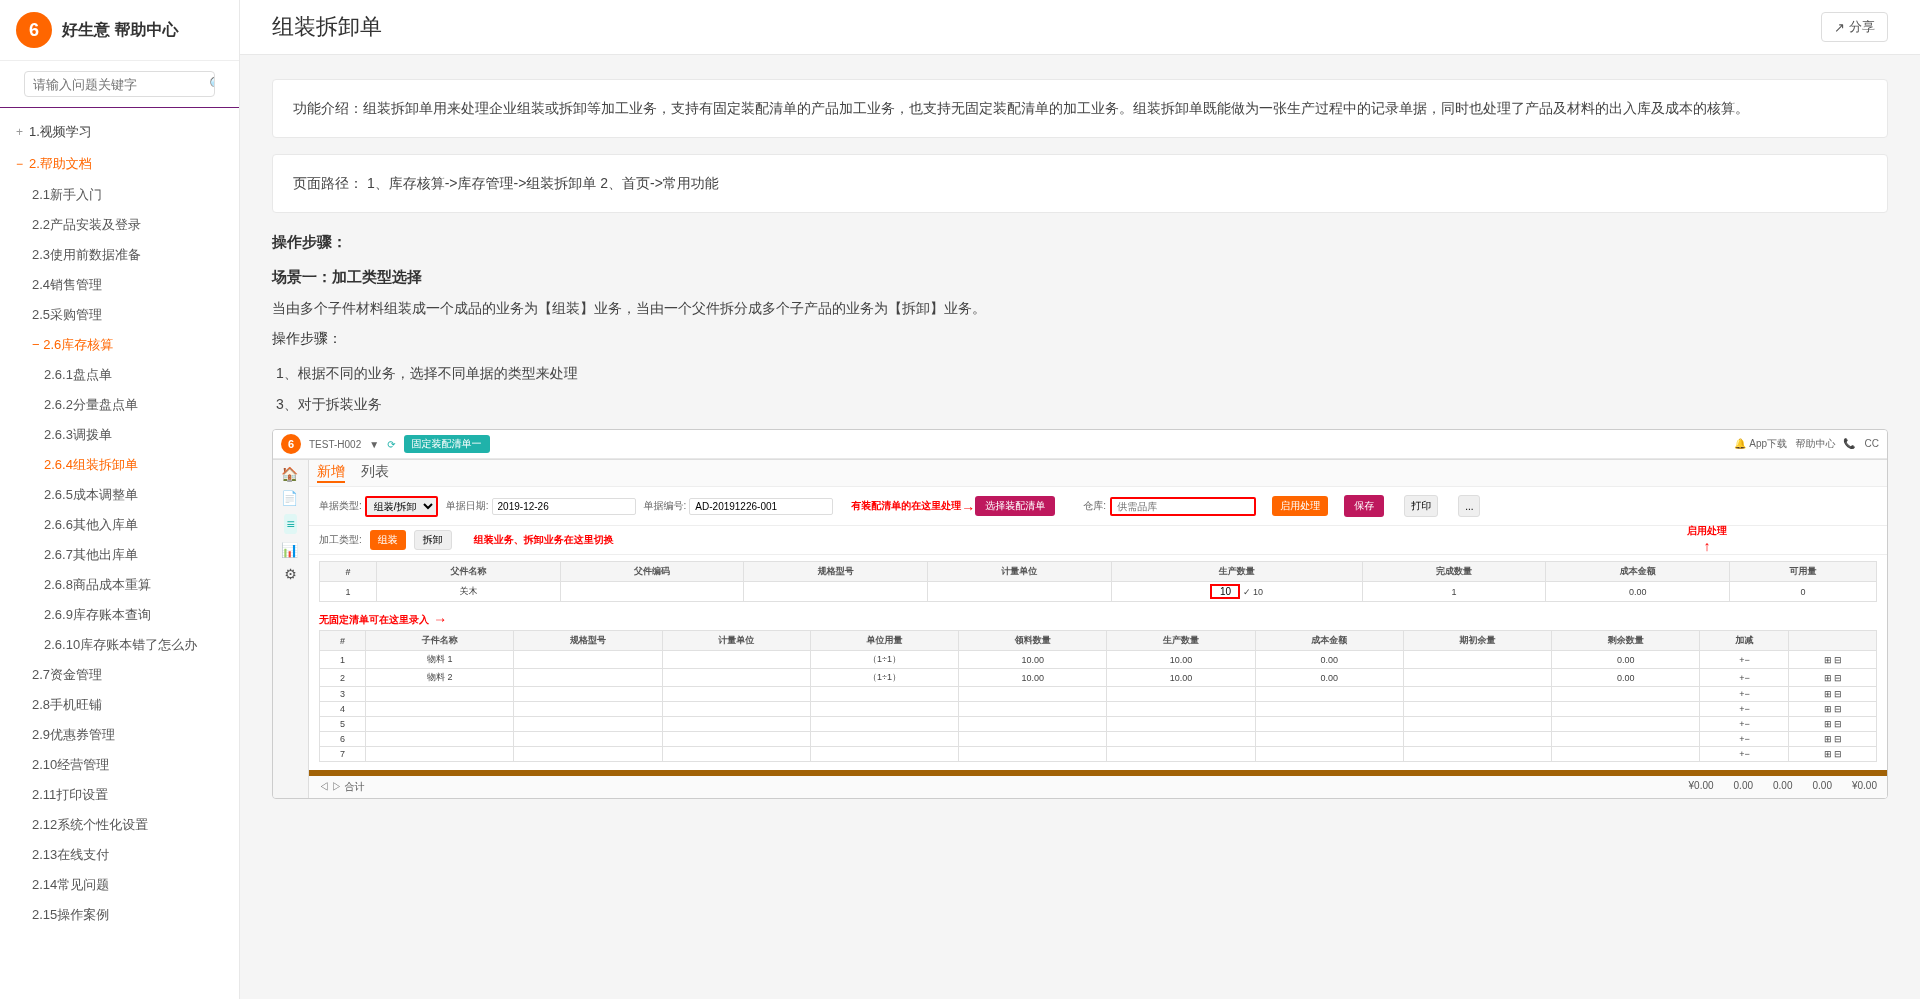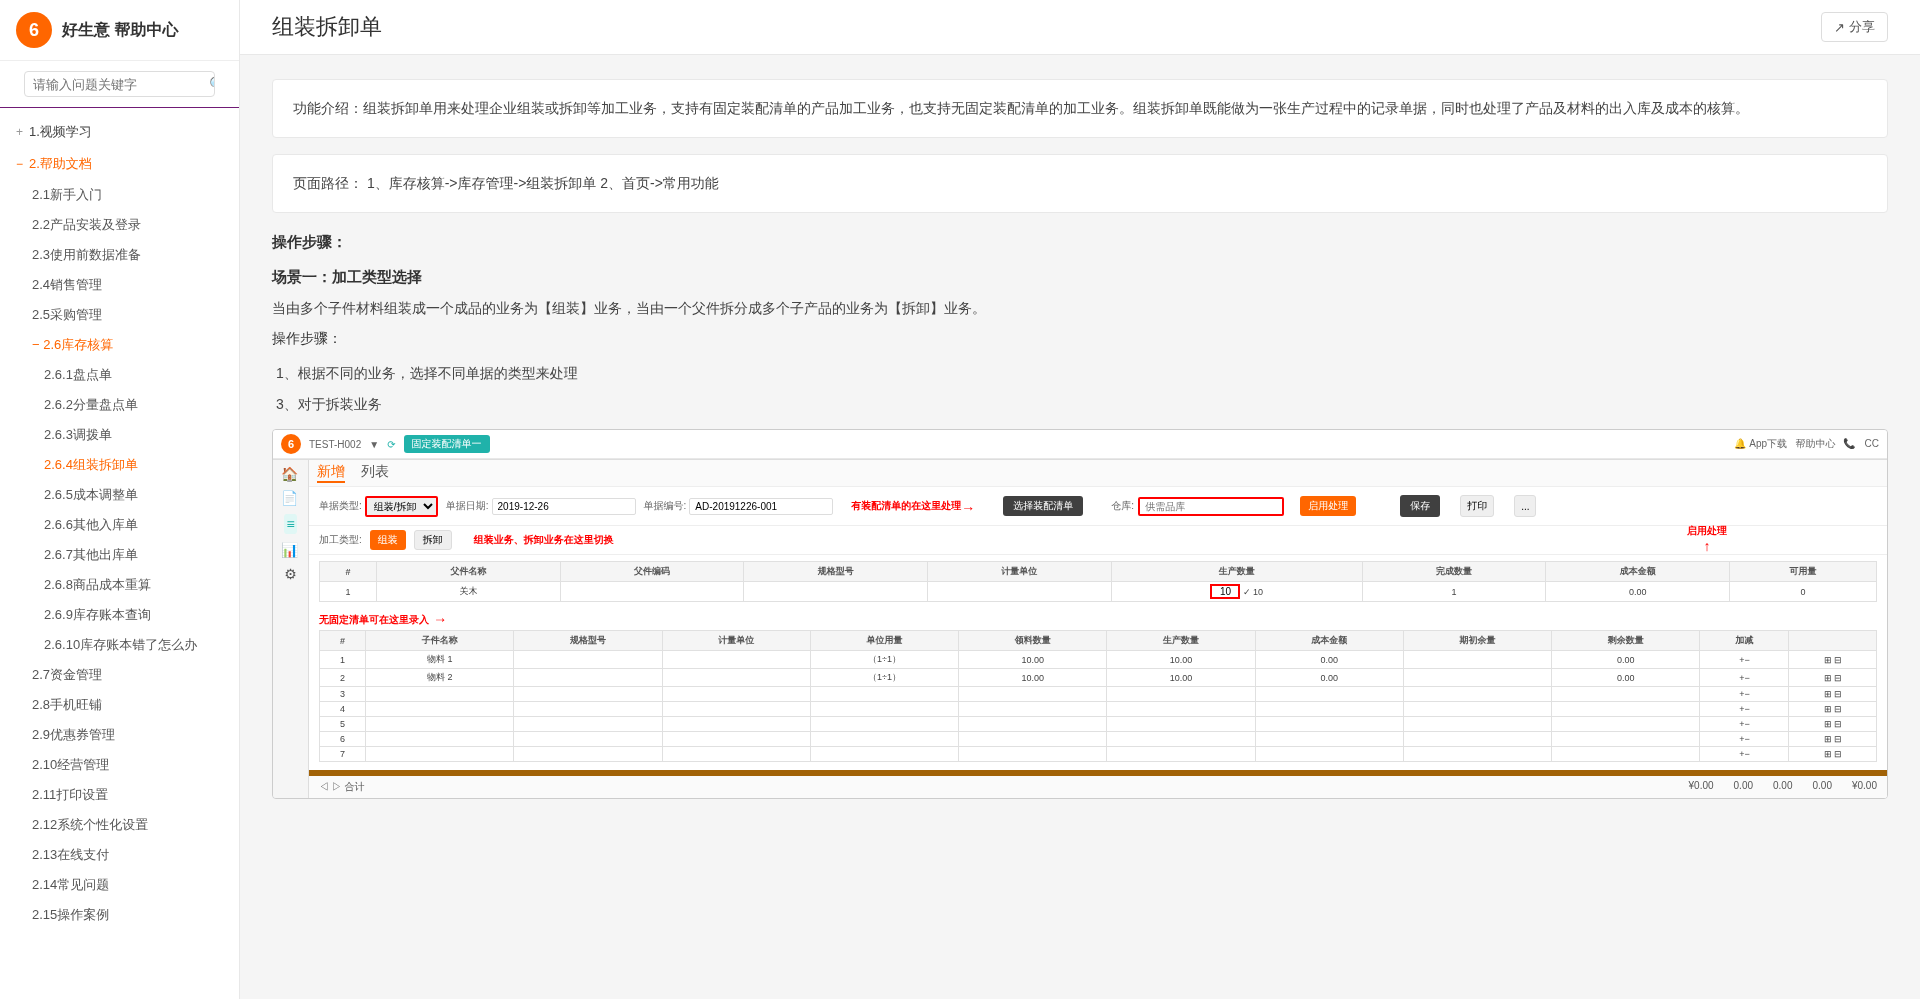--- a/index.html
+++ b/index.html
@@ -47,21 +47,21 @@
     .ss-wrap { border: 1px solid #ccc; border-radius: 4px; overflow: hidden; background: #f0f2f5; margin: 12px 0; position: relative; }
     .ss-topnav { background: #fff; border-bottom: 1px solid #e8e8e8; display: flex; align-items: center; padding: 4px 8px; gap: 8px; font-size: 10px; color: #666; }
     .ss-menu-bar { background: #fafafa; border-bottom: 1px solid #eee; padding: 3px 8px; display: flex; gap: 16px; font-size: 14px; color: #555; }
     .ss-menu-item { cursor: pointer; }
     .ss-menu-item.active { color: #f60; border-bottom: 2px solid #f60; }
     .ss-form { padding: 8px 10px; display: flex; flex-wrap: wrap; gap: 8px; align-items: center; font-size: 10px; border-bottom: 1px solid #eee; }
     .ss-form-field { display: flex; align-items: center; gap: 3px; }
     .ss-input { border: 1px solid #ddd; border-radius: 2px; padding: 2px 5px; font-size: 10px; min-width: 70px; }
     .ss-input.red-box { border-color: red; border-width: 2px; }
     .ss-select { border: 1px solid #ddd; border-radius: 2px; padding: 2px 3px; font-size: 10px; }
-    .teal-btn { background: #404040; color: #fff; border: none; border-radius: 3px; padding: 3px 10px; font-size: 10px; cursor: pointer; margin-left: 28px; }
+    .teal-btn { background: #be185d; color: #fff; border: none; border-radius: 3px; padding: 3px 10px; font-size: 10px; cursor: pointer; }
     .orange-btn { background: #f60; color: #fff; border: none; border-radius: 3px; padding: 3px 8px; font-size: 10px; cursor: pointer; }
     .ss-table-wrap { padding: 0 10px 8px; }
     .ss-table { width: 100%; border-collapse: collapse; font-size: 9px; }
     .ss-table th { background: #f5f5f5; border: 1px solid #e0e0e0; padding: 3px 4px; text-align: center; color: #555; }
     .ss-table td { border: 1px solid #e0e0e0; padding: 2px 4px; text-align: center; color: #444; }
     .ss-footer { background: #fafafa; border-top: 6px solid #a16207; padding: 4px 10px; display: flex; justify-content: space-between; font-size: 10px; color: #555; }
 
     
     .pos-rel { position: relative; }
   </style>

